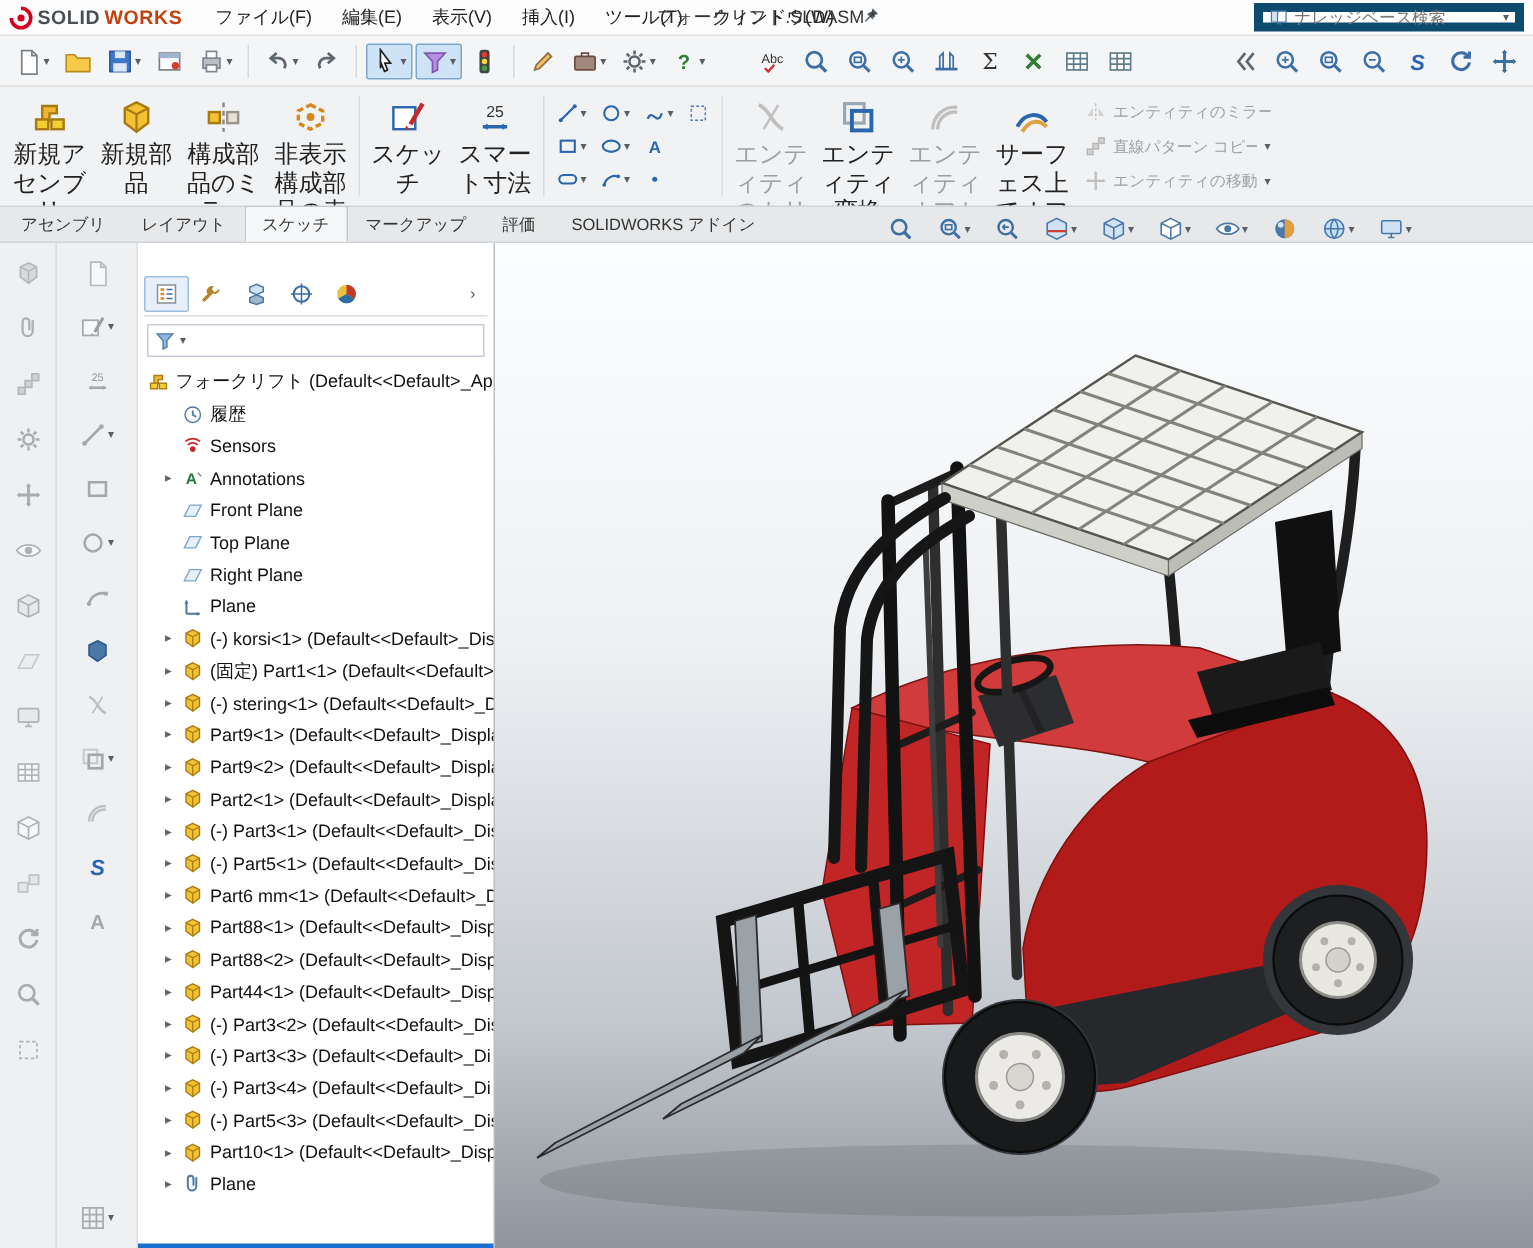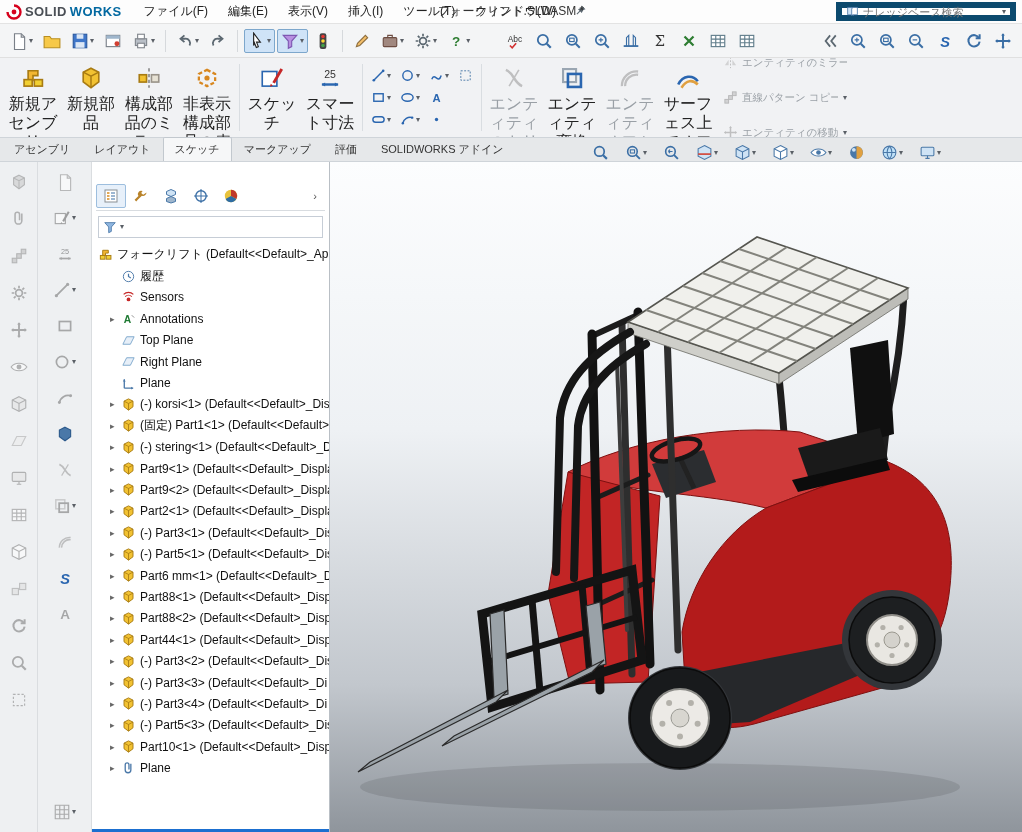--- a/index.html
+++ b/index.html
@@ -10,21 +10,21 @@
 .ic svg{width:100%;height:100%;display:block}
 .ic.gray{filter:grayscale(1) opacity(.5)}
 .dd{font-size:8px;color:#5a5f66;margin-left:1px;line-height:1}
 .vsep{width:1px;height:22px;background:#d6d9dc;margin:0 4px;flex:none}
 .rsep{width:1px;background:#d9dde1;margin:4px 3px;flex:none}
 
 
 .titlebar{height:24px;display:flex;align-items:center;padding:0 6px;background:#fdfdfd;border-bottom:1px solid #e3e3e3;position:relative}
 .logo{display:flex;align-items:center;gap:3px;margin-right:12px;font-weight:bold;font-size:13px}
 .logo .solid{color:#4a4f55;letter-spacing:.4px}
-.logo .works{color:#0369a1;letter-spacing:.4px}
+.logo .works{color:#c2410c;letter-spacing:.4px}
 .menubar{display:flex;align-items:center}
 .menu-item{padding:3px 9px;font-size:12px;border-radius:2px}
 .pinbtn{padding:2px 6px;margin-left:2px}
 .doc-title{position:absolute;left:50%;transform:translateX(-50%);font-size:12px;color:#333;white-space:nowrap}
 .kb-search{margin-left:auto;display:flex;align-items:center;gap:4px;border:6px solid #0c4a6e;background:#fff;height:19px;padding:0 4px;width:180px}
 .kb-search input{border:0;outline:0;flex:1;min-width:0;font-size:11px;color:#555;background:transparent;font-family:inherit}
 
 
 .qat{height:34px;display:flex;align-items:center;padding:0 6px;background:#f4f5f6;border-bottom:1px solid #e0e0e0;gap:2px}
 .icbtn{display:inline-flex;align-items:center;padding:2px 3px;border-radius:2px}
@@ -37,21 +37,21 @@
 .ribbon{height:80px;display:flex;align-items:stretch;background:#f1f2f4;border-bottom:1px solid #cfd4d9;padding:2px 4px;overflow:hidden}
 .btn-large{display:flex;flex-direction:column;align-items:center;justify-content:flex-start;width:58px;padding:4px 2px 2px;gap:3px;border-radius:2px}
 .btn-large .ic{width:26px;height:26px}
 .btn-large .lbl{font-size:16px;line-height:1.2;text-align:center}
 .disabled{color:#9aa0a6}
 .disabled .ic{filter:grayscale(1) opacity(.5)}
 .grid3{display:flex;flex-direction:column;justify-content:center;gap:3px;padding:0 2px}
 .grow{display:flex;gap:3px}
 .gbtn{display:inline-flex;align-items:center;padding:1px 2px;border-radius:2px}
 .gbtn .ic{width:15px;height:15px}
-.stack{display:flex;flex-direction:column;justify-content:center;gap:16px;padding:0 2px}
+.stack{display:flex;flex-direction:column;justify-content:center;gap:4px;padding:0 2px}
 .sbtn{display:flex;align-items:center;gap:4px;font-size:10.5px;padding:1px 3px;max-width:132px;border-radius:2px}
 .sbtn .lbl{white-space:nowrap;overflow:hidden}
 
 
 .tabrow{height:24px;background:#e6e8ea;display:flex;align-items:flex-end;padding:0 2px;position:relative;border-bottom:1px solid #cfd4d9}
 .tab{padding:4px 11px 4px;font-size:11px;color:#333;border:1px solid transparent;border-bottom:none;border-radius:2px 2px 0 0}
 .tab.active{background:#f6f7f8;border-color:#c2c8ce}
 .viewbar{position:absolute;left:588px;top:3px;display:flex;align-items:center;gap:8px}
 .viewbar .ic{width:17px;height:17px}
 
@@ -1043,20 +1043,29 @@
           </span>
           <span class="lbl">Annotations</span>
         </div>
         <div class="trow">
           <span class="arrow"></span>
           <span class="ic" style="width: 15px; height: 15px;">
             <svg viewBox="0 0 16 16">
               <path d="M2 12l4-8h8l-4 8z" fill="#dfeaf5" fill-opacity=".75" stroke="#7da7cc"></path>
             </svg>
           </span>
+          <span class="lbl">Front Plane</span>
+        </div>
+        <div class="trow">
+          <span class="arrow"></span>
+          <span class="ic" style="width: 15px; height: 15px;">
+            <svg viewBox="0 0 16 16">
+              <path d="M2 12l4-8h8l-4 8z" fill="#dfeaf5" fill-opacity=".75" stroke="#7da7cc"></path>
+            </svg>
+          </span>
           <span class="lbl">Top Plane</span>
         </div>
         <div class="trow">
           <span class="arrow"></span>
           <span class="ic" style="width: 15px; height: 15px;">
             <svg viewBox="0 0 16 16">
               <path d="M2 12l4-8h8l-4 8z" fill="#dfeaf5" fill-opacity=".75" stroke="#7da7cc"></path>
             </svg>
           </span>
           <span class="lbl">Right Plane</span>

